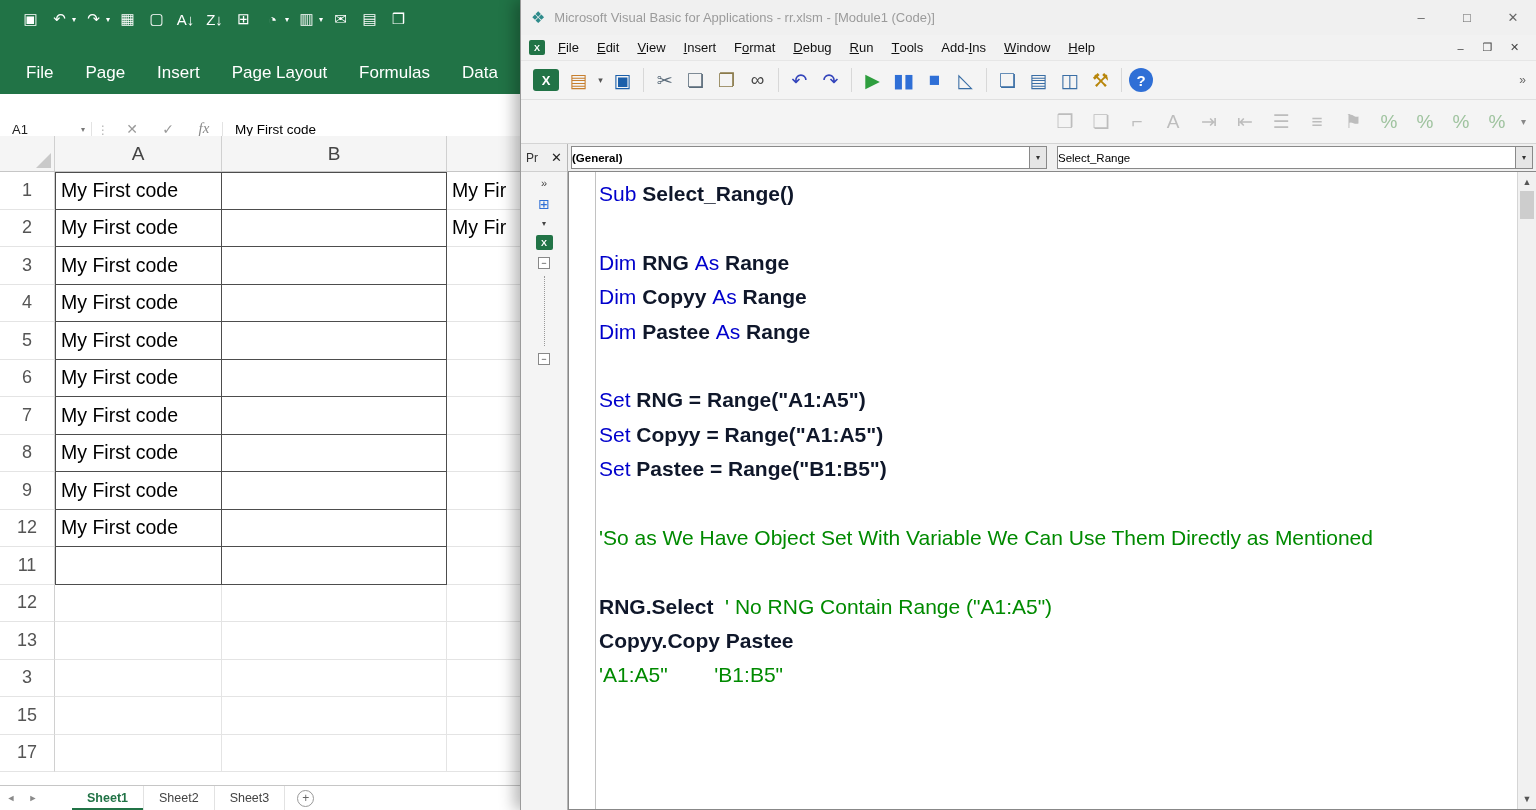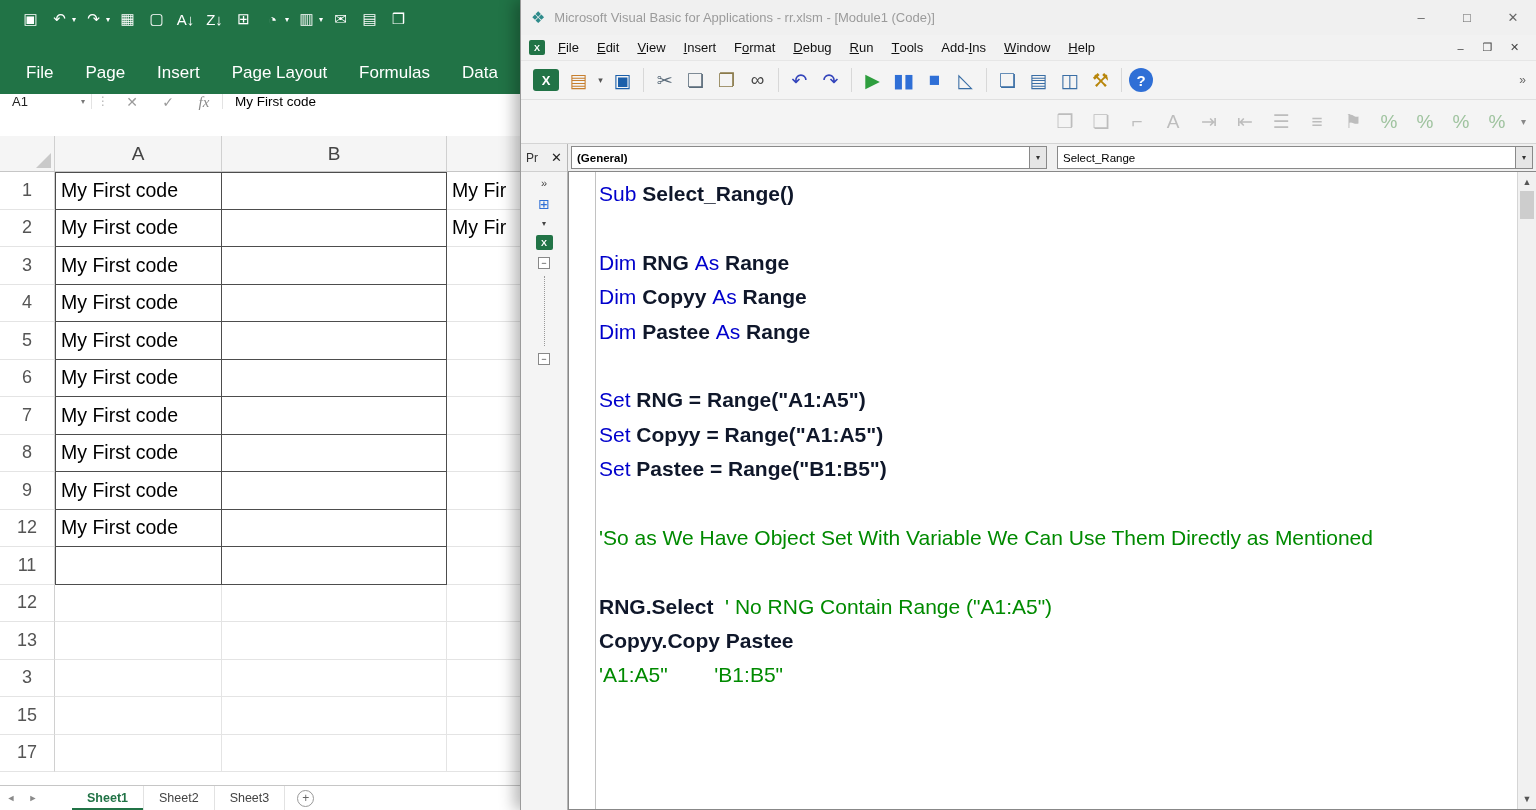--- a/index.html
+++ b/index.html
@@ -13,21 +13,21 @@
   .excel-window { position:absolute; left:0; top:0; width:526px; height:810px; background:#fff; }
   .xl-header { position:absolute; top:0; left:0; width:526px; height:94px; background:var(--xl-green,#217346); }
   .qat { position:absolute; top:0; left:16px; height:38px; display:flex; align-items:center; }
   .qat-grp { display:flex; align-items:center; padding:0 3px; }
   .qat-icon { color:#fff; font-size:15px; width:23px; text-align:center; }
   .qat-dd { color:#fff; font-size:8px; margin-left:1px; }
   .ribbon-tabs { position:absolute; left:10px; top:52px; height:42px; display:flex; align-items:center; }
   .rtab { color:#fff; font-size:17px; padding:11px 16px; white-space:nowrap; }
 
   .formula-row { position:absolute; top:94px; left:0; width:526px; height:44px; background:#fff;
-                 border-bottom:1px solid #d8d8d8; display:flex; align-items:flex-start; }
+                 border-bottom:1px solid #d8d8d8; display:flex; align-items:flex-end; }
   .name-box { width:92px; display:flex; align-items:center; justify-content:space-between;
               padding:0 6px 0 12px; font-size:13px; color:#222; border-right:1px solid #e3e3e3; }
   .nb-dd { font-size:8px; color:#777; }
   .fb-sep { width:22px; display:flex; align-items:center; justify-content:center; color:#b5b5b5; font-size:12px; }
   .fb-btn { width:36px; display:flex; align-items:center; justify-content:center; color:#9a9a9a; font-size:14px; }
   .fb-fx { font-family:"Liberation Serif", serif; font-style:italic; font-size:15px; color:#8a8a8a; }
   .formula-content { flex:1; display:flex; align-items:center; padding-left:12px; font-size:13.5px;
                      color:#000; border-left:1px solid #e3e3e3; }
 
   .col-headers { position:absolute; top:136px; left:0; width:526px; height:36px; background:#f5f5f5;
@@ -106,21 +106,21 @@
   .pe-arrow { font-size:8px; color:#444; }
   .pe-workbook { width:17px; height:15px; background:var(--xl-green,#217346); color:#fff; font-size:9px; font-weight:bold;
                  display:flex; align-items:center; justify-content:center; border-radius:2px; }
   .pe-box { width:12px; height:12px; border:1px solid #888; background:#fff; color:#333; font-size:9px;
             line-height:10px; text-align:center; }
   .pe-line { width:0; height:70px; border-left:1px dotted #999; }
 
   .code-pane { flex:1; display:flex; flex-direction:column; background:#f0f0f0; overflow:hidden; }
   .combo-row { height:27px; display:flex; gap:10px; padding:2px 3px; flex:0 0 auto; }
   .combo { flex:1; display:flex; background:#fff; border:1px solid #898989; }
-  .combo-text { flex:1; font-size:11.5px; display:flex; align-items:center; padding-left:5px; color:#000;
+  .combo-text { flex:1; font-size:11.5px; display:flex; align-items:center; color:#000;
                 white-space:nowrap; overflow:hidden; }
   .combo-bold { font-weight:bold; }
   .combo-btn { width:17px; display:flex; align-items:center; justify-content:center; border-left:1px solid #898989;
                background:#e6e6e6; font-size:8px; color:#333; }
   .code-body { flex:1; position:relative; background:#fff; border:1px solid #888; border-right:none; overflow:hidden; }
   .code-margin { position:absolute; top:0; left:0; bottom:0; width:27px; border-right:1px solid #c2c2c2; background:#fff; }
   .code-lines { position:absolute; top:5px; left:30px; right:26px; font-size:21px; }
   .code-line { height:34.4px; line-height:34.4px; white-space:pre; }
   .seg-n { color:#0f172a;font-weight:bold; }
   .seg-k { color:var(--kw,#0000CC); }

